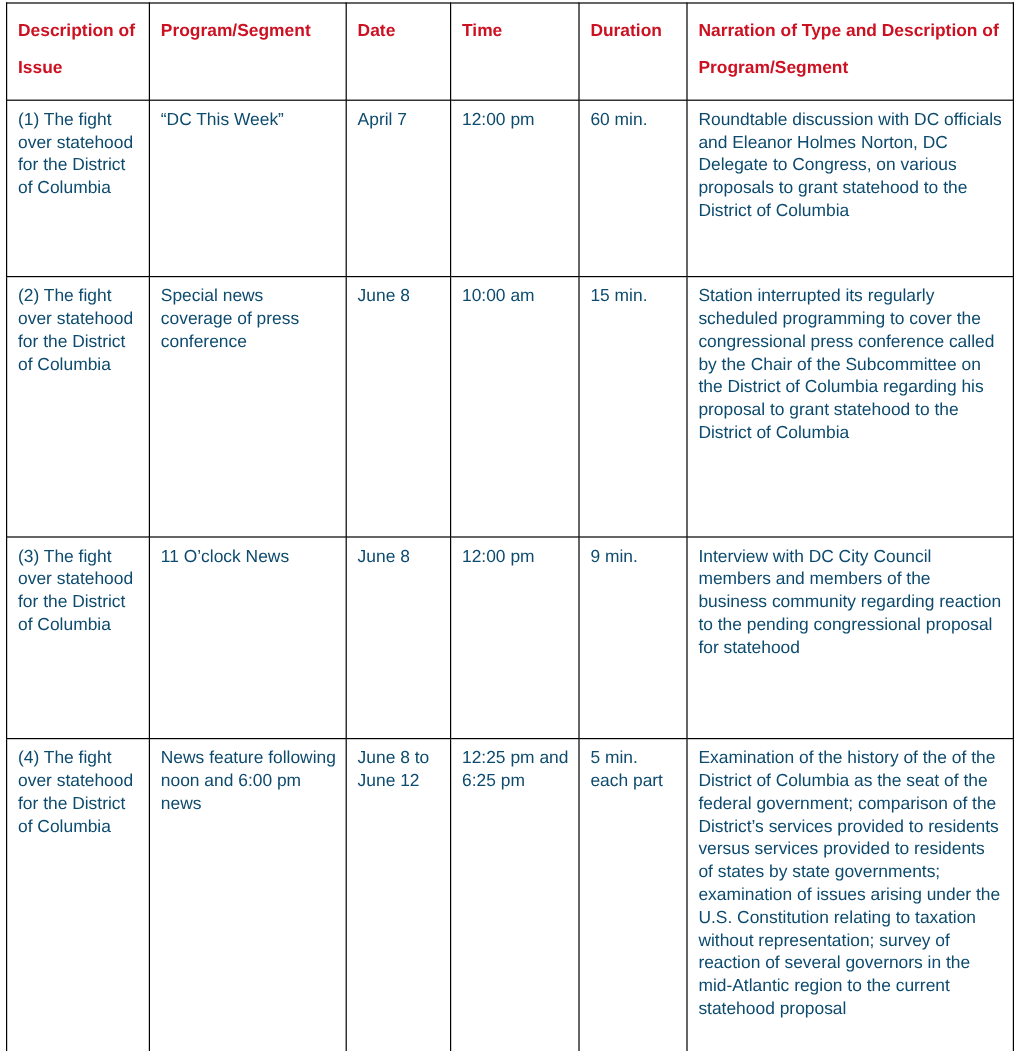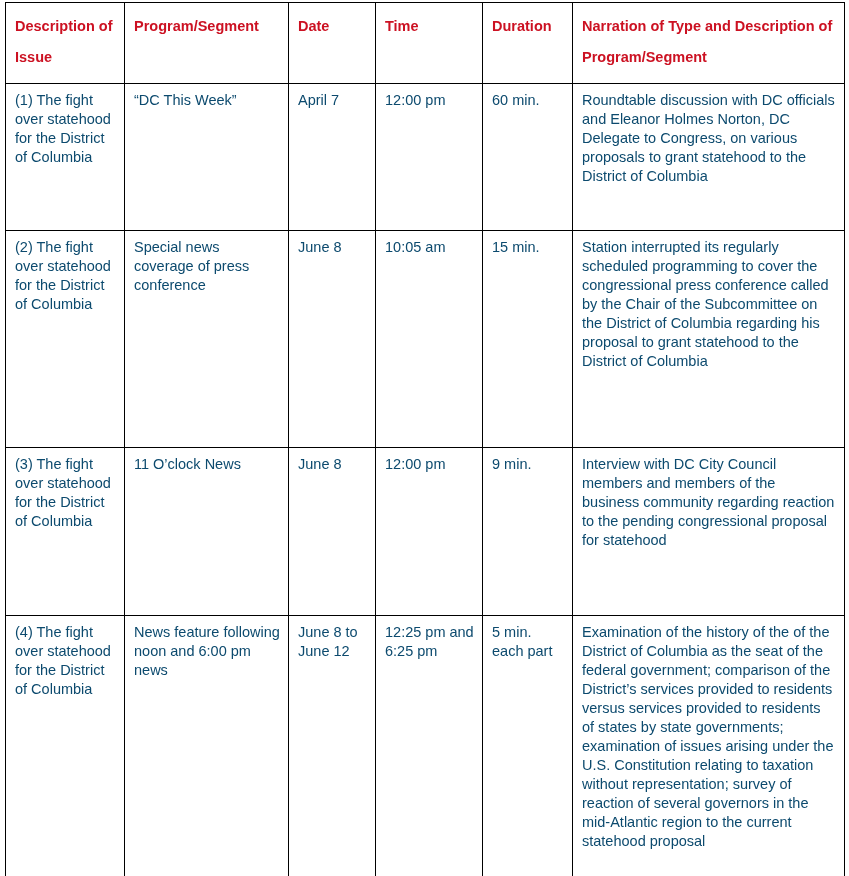--- a/index.html
+++ b/index.html
@@ -88,21 +88,21 @@
         <td>“DC This Week”</td>
         <td>April 7</td>
         <td>12:00 pm</td>
         <td>60 min.</td>
         <td>Roundtable discussion with DC officials and Eleanor Holmes Norton, DC Delegate to Congress, on various proposals to grant statehood to the District of Columbia</td>
       </tr>
       <tr class="row-2">
         <td>(2) The fight over statehood for the District of Columbia</td>
         <td>Special news coverage of press conference</td>
         <td>June 8</td>
-        <td>10:05 am</td>
+        <td>10:00 am</td>
         <td>15 min.</td>
         <td>Station interrupted its regularly scheduled programming to cover the congressional press conference called by the Chair of the Subcommittee on the District of Columbia regarding his proposal to grant statehood to the District of Columbia</td>
       </tr>
       <tr class="row-3">
         <td>(3) The fight over statehood for the District of Columbia</td>
         <td>11 O’clock News</td>
         <td>June 8</td>
         <td>12:00 pm</td>
         <td>9 min.</td>
         <td>Interview with DC City Council members and members of the business community regarding reaction to the pending congressional proposal for statehood</td>

